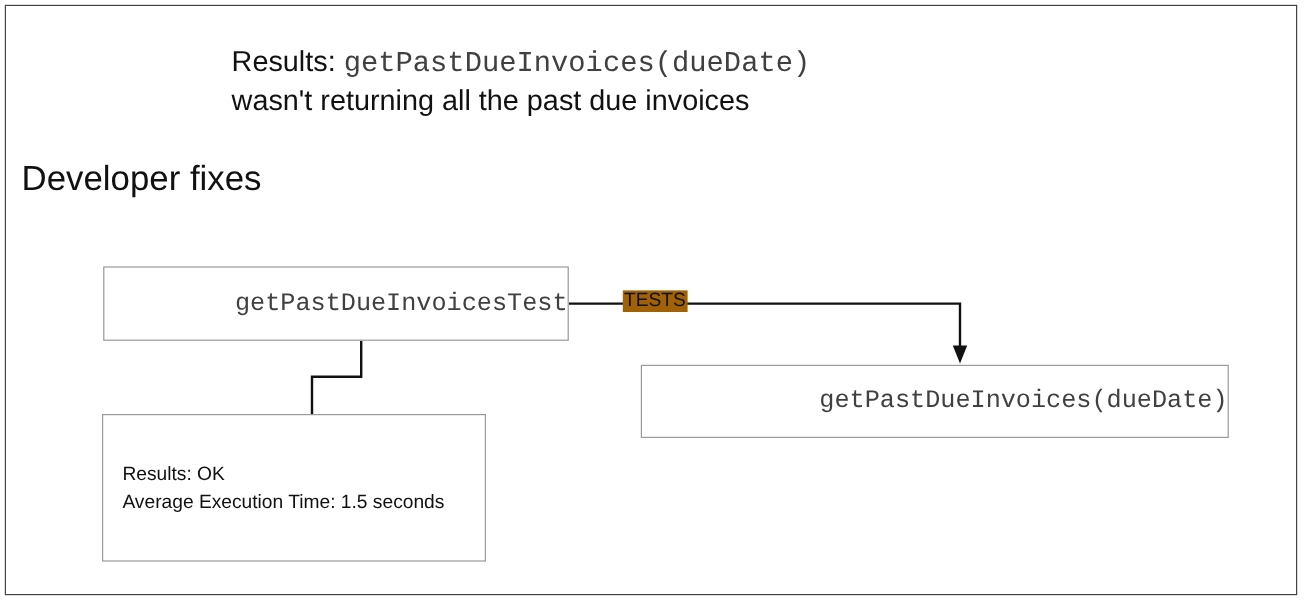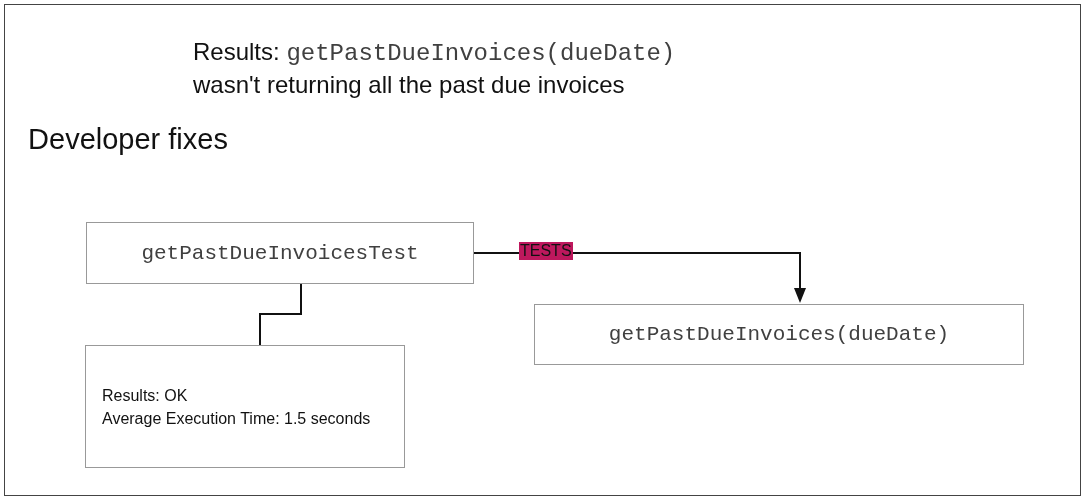--- a/index.html
+++ b/index.html
@@ -8,36 +8,36 @@
       position: absolute; left: 4px; top: 4px; width: 1077px; height: 492px;
       border: 1.5px solid #444; box-sizing: border-box; background: #fff;
     }
     .sans { font-family: "Liberation Sans", sans-serif; color: #111; }
     .mono { font-family: "Liberation Mono", monospace; color: #404040; }
     .problem {
       position: absolute; left: 193px; top: 36px; font-size: 24px; line-height: 31px;
     }
     .problem .mono { font-size: 24px; }
     .title {
-      position: absolute; left: 18px; top: 120px; font-size: 29px; line-height: 38px;
-      text-align: center; width: 220px;
+      position: absolute; left: 18px; top: 130px; font-size: 29px; line-height: 38px;
+      text-align: left; width: 220px;
     }
     .box {
       position: absolute; border: 1px solid #999; background: #fff; box-sizing: border-box;
-      display: flex; align-items: center; justify-content: center;
+      display: flex; align-items: center; justify-content: flex-end;
     }
     .box-test { left: 86px; top: 222px; width: 388px; height: 62px; font-size: 21px; }
     .box-target { left: 534px; top: 304px; width: 490px; height: 61px; font-size: 21px; }
     .box-results {
       left: 85px; top: 345px; width: 320px; height: 123px;
       justify-content: flex-start; align-items: center; padding-left: 16px; font-size: 16px; line-height: 23px;
     }
     .results-text { display: block; }
     .edge-label {
-      position: absolute; left: 519px; top: 242px; font-size: 16px; background: #be185d; padding: 0 1px;
+      position: absolute; left: 519px; top: 242px; font-size: 16px; background: #a16207; padding: 0 1px;
     }
     svg.lines { position: absolute; left: 0; top: 0; }
   </style>
 </head>
 <body>
 
 <div class="frame"></div>
 
 <svg class="lines" width="1087" height="503">
 

